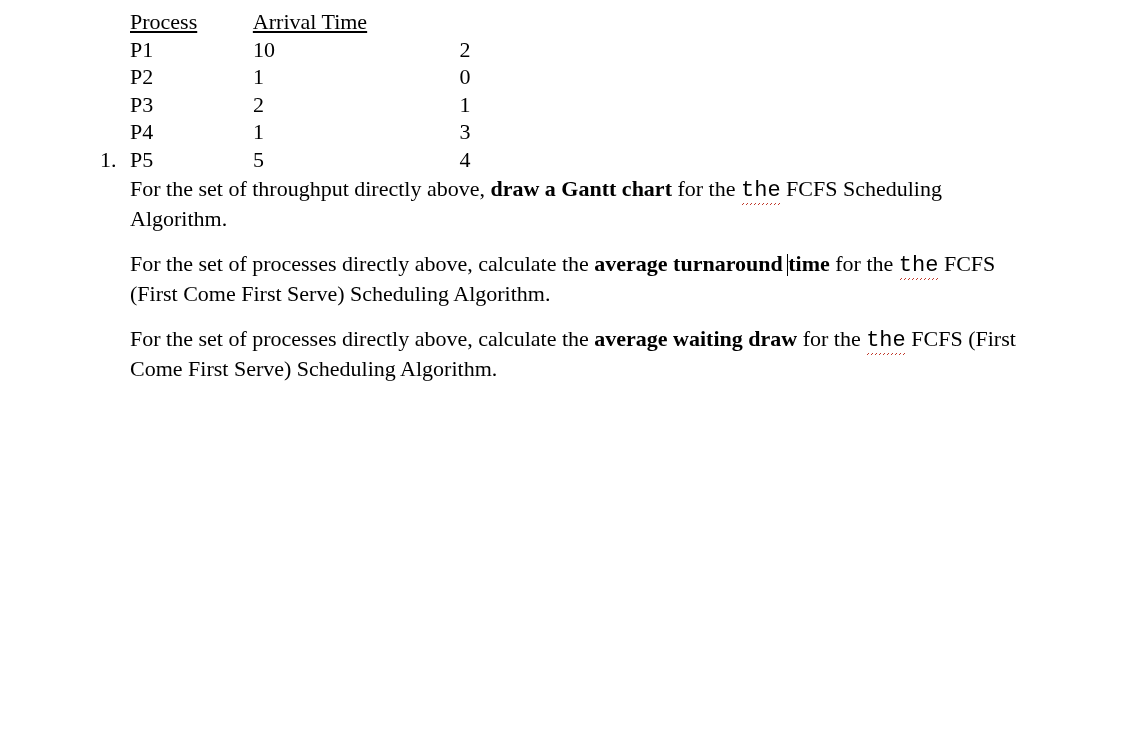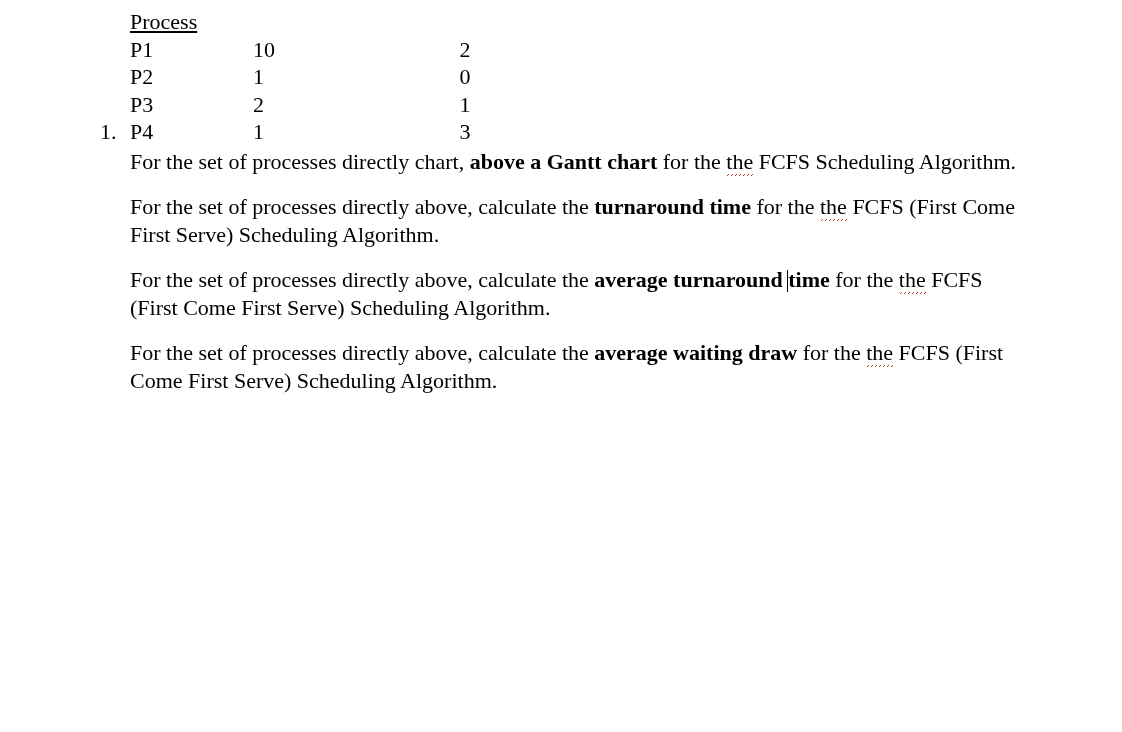--- a/index.html
+++ b/index.html
@@ -62,40 +62,42 @@
     }
     .bold {
       font-weight: bold;
     }
     .squiggle {
       background-image: linear-gradient(135deg, transparent 0%, transparent 40%, #c0392b 40%, #c0392b 60%, transparent 60%, transparent 100%);
       background-size: 4px 2px;
       background-repeat: repeat-x;
       background-position: 0 100%;
       padding-bottom: 2px;
+      font-family: Liberation Mono, monospace;
     }
     .cursor-bar {
       border-left: 1px solid #000;
       display: inline-block;
       height: 1em;
       vertical-align: text-bottom;
       margin-left: -1px;
     }
   </style>
 </head>
 <body>
 
 <div class="page">
   <div class="q-row">
     <div class="q-num">1.</div>
     <div class="content">
       
       <div class="tbl">
         <div class="tbl-row">
           <span class="col-process underline">Process</span>
+          <span class="col-arrival underline">Arrival Time</span>
         </div>
         <div class="tbl-row">
           <span class="col-process">P1</span>
           <span class="col-burst"><span class="cell-val">10</span></span>
           <span class="col-arrival">2</span>
         </div>
         <div class="tbl-row">
           <span class="col-process">P2</span>
           <span class="col-burst"><span class="cell-val">1</span></span>
           <span class="col-arrival">0</span>
@@ -103,31 +105,33 @@
         <div class="tbl-row">
           <span class="col-process">P3</span>
           <span class="col-burst"><span class="cell-val">2</span></span>
           <span class="col-arrival">1</span>
         </div>
         <div class="tbl-row">
           <span class="col-process">P4</span>
           <span class="col-burst"><span class="cell-val">1</span></span>
           <span class="col-arrival">3</span>
         </div>
+        <div class="tbl-row">
+          <span class="col-process">P5</span>
+          <span class="col-burst"><span class="cell-val">5</span></span>
+          <span class="col-arrival">4</span>
+        </div>
       </div>
 
       
       <div class="para">
-        <span>For the set of processes directly chart, </span><span class="bold">above a Gantt chart</span><span> for the </span><span class="squiggle">the</span><span> FCFS Scheduling Algorithm.</span>
+        <span>For the set of throughput directly above, </span><span class="bold">draw a Gantt chart</span><span> for the </span><span class="squiggle">the</span><span> FCFS Scheduling Algorithm.</span>
       </div>
 
 
-      <div class="para">
-        <span>For the set of processes directly above, calculate the </span><span class="bold">turnaround time</span><span> for the </span><span class="squiggle">the</span><span> FCFS (First Come First Serve) Scheduling Algorithm.</span>
-      </div>
 
       <div class="para">
         <span>For the set of processes directly above, calculate the </span><span class="bold">average turnaround </span><span class="cursor-bar"></span><span class="bold">time</span><span> for the </span><span class="squiggle">the</span><span> FCFS (First Come First Serve) Scheduling Algorithm.</span>
       </div>
 
 
       <div class="para">
         <span>For the set of processes directly above, calculate the </span><span class="bold">average waiting draw</span><span> for the </span><span class="squiggle">the</span><span> FCFS (First Come First Serve) Scheduling Algorithm.</span>
       </div>
 

